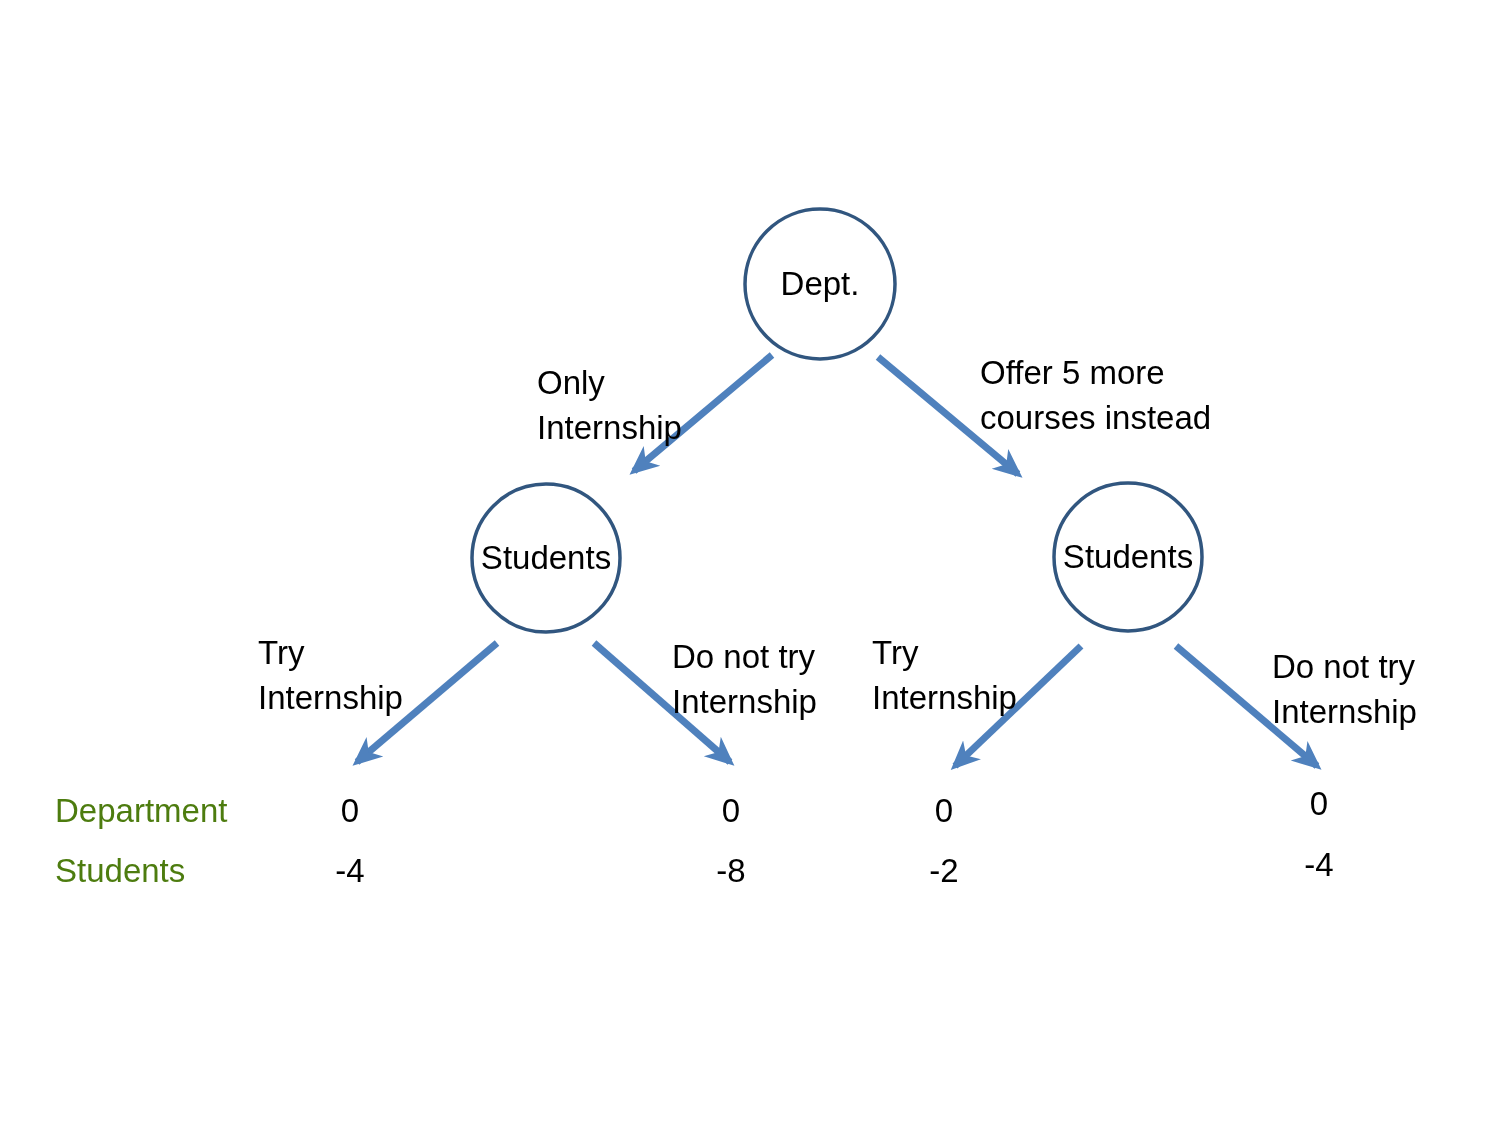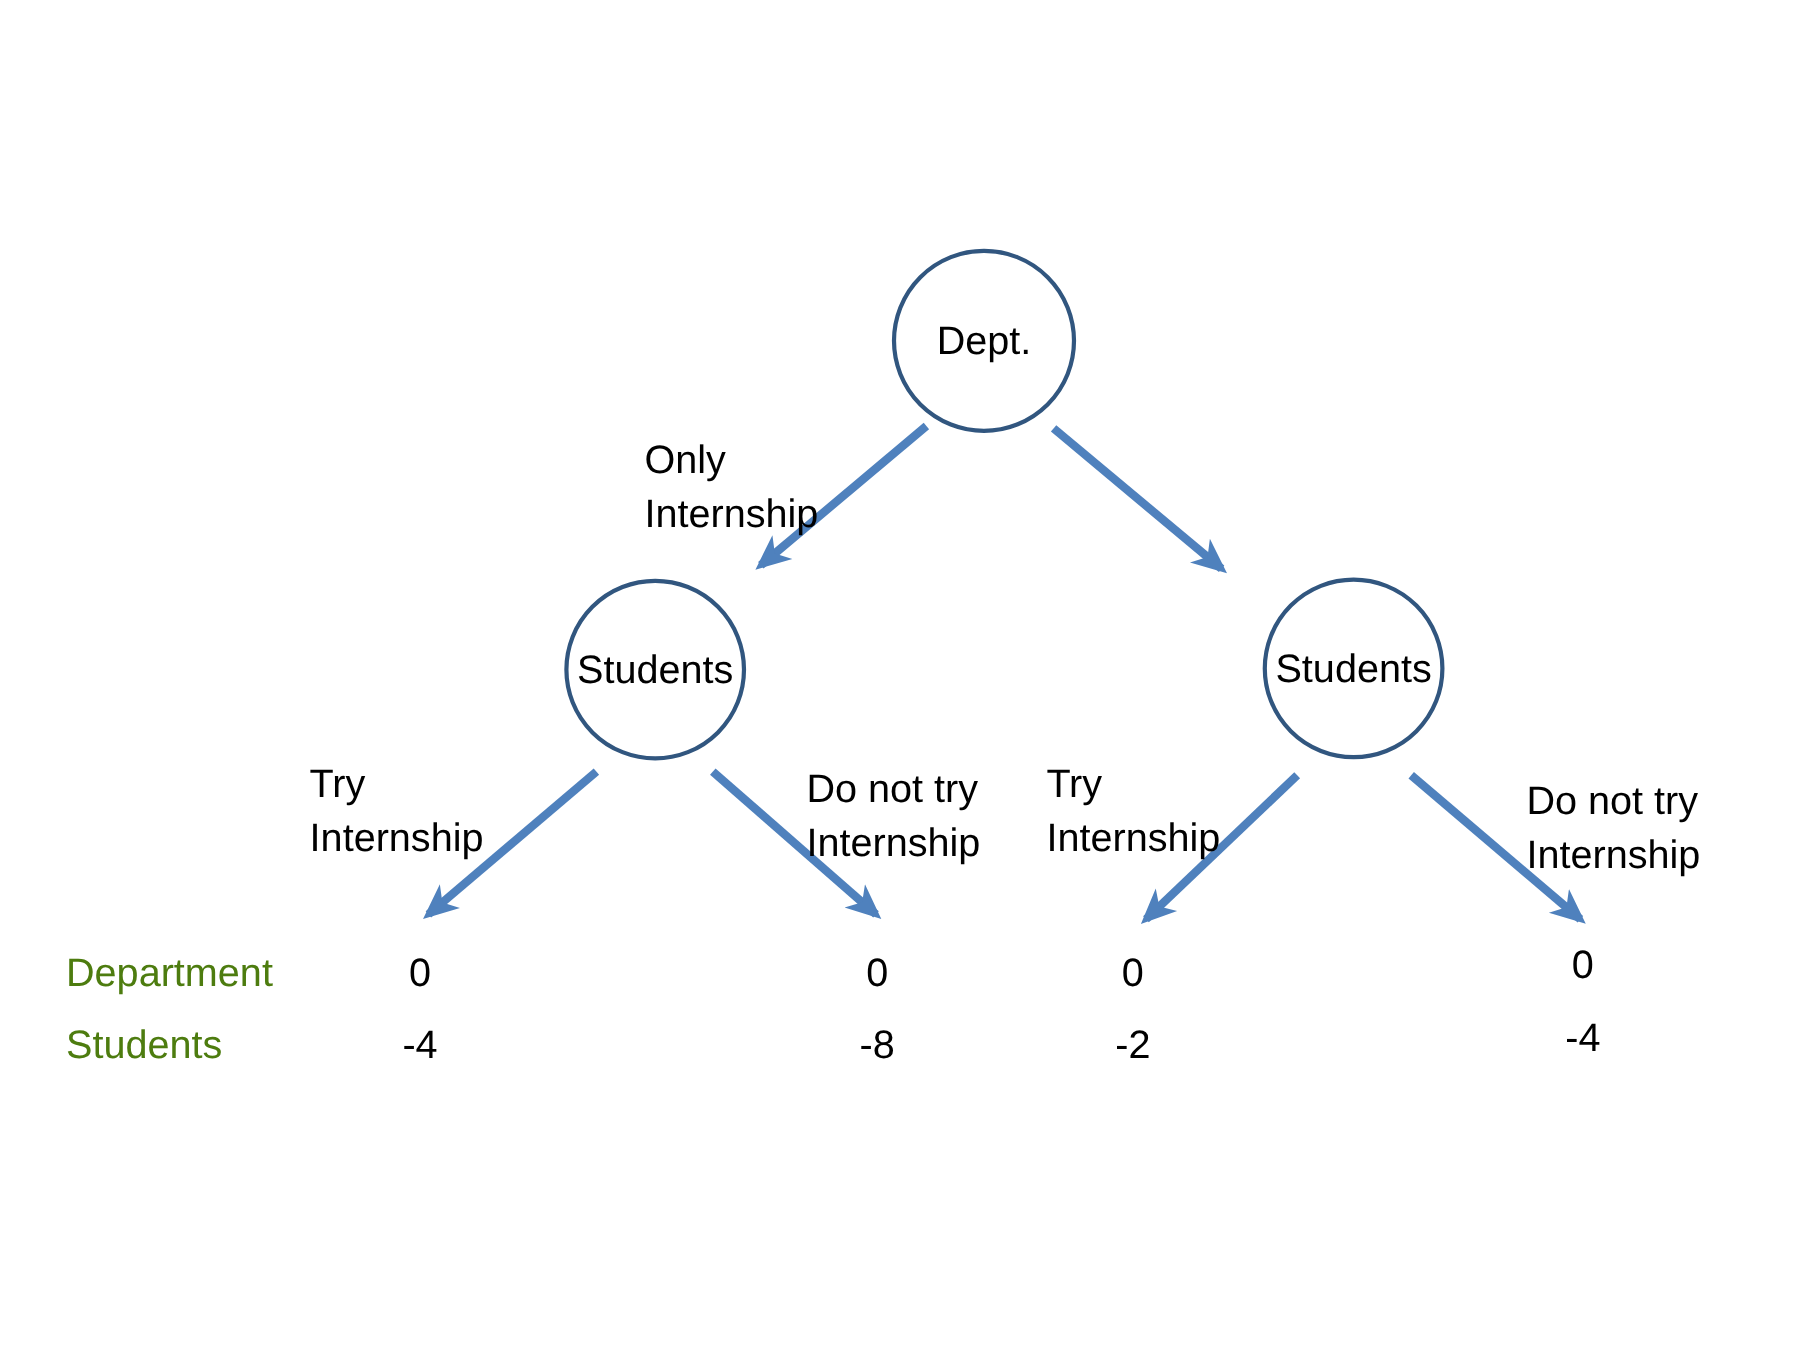--- a/index.html
+++ b/index.html
@@ -74,20 +74,22 @@
     <circle cx="546" cy="558" r="74" fill="#ffffff" stroke-width="3.5" stroke="#31567F"></circle>
     <circle cx="1128" cy="557" r="74" fill="#ffffff" stroke-width="3.5" stroke="#31567F"></circle>
   </svg>
 
   <div class="node-label" style="left:820px; top:284px;">Dept.</div>
   <div class="node-label" style="left:546px; top:558px;">Students</div>
   <div class="node-label" style="left:1128px; top:557px;">Students</div>
 
   <div class="edge-label" style="left:537px; top:343px;margin-top:17px;">Only
 Internship</div>
+  <div class="edge-label" style="left:980px; top:350px;">Offer 5 more
+courses instead</div>
   <div class="edge-label" style="left:258px; top:630px;">Try
 Internship</div>
   <div class="edge-label" style="left:672px; top:634px;">Do not try
 Internship</div>
   <div class="edge-label" style="left:872px; top:630px;">Try
 Internship</div>
   <div class="edge-label" style="left:1272px; top:644px;">Do not try
 Internship</div>
 
   <div class="row-label" style="left:55px; top:792px;">Department</div>

